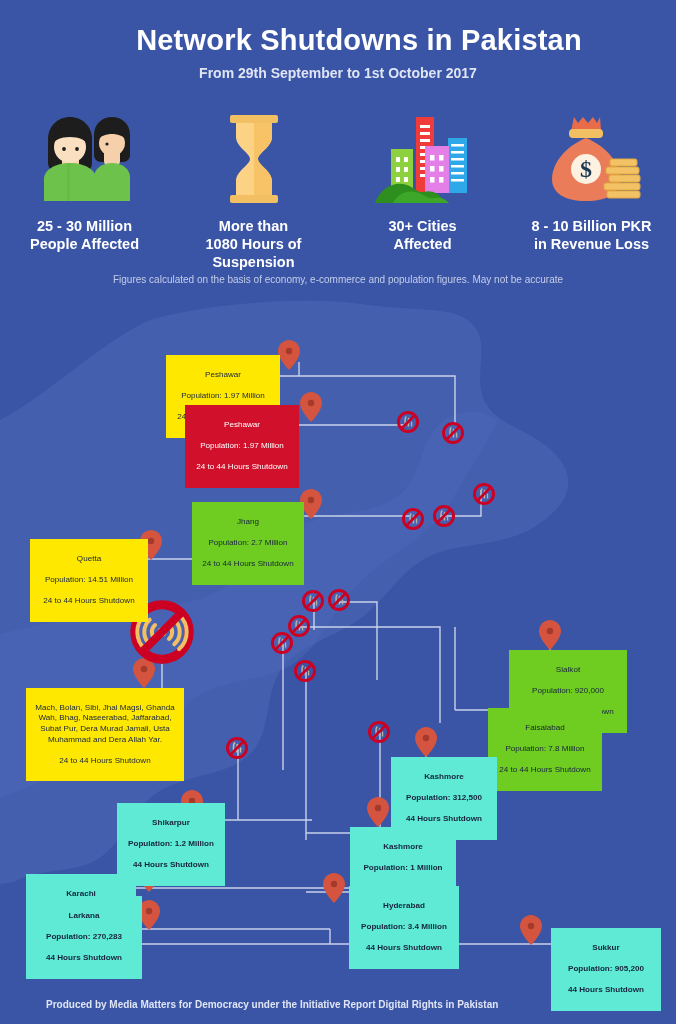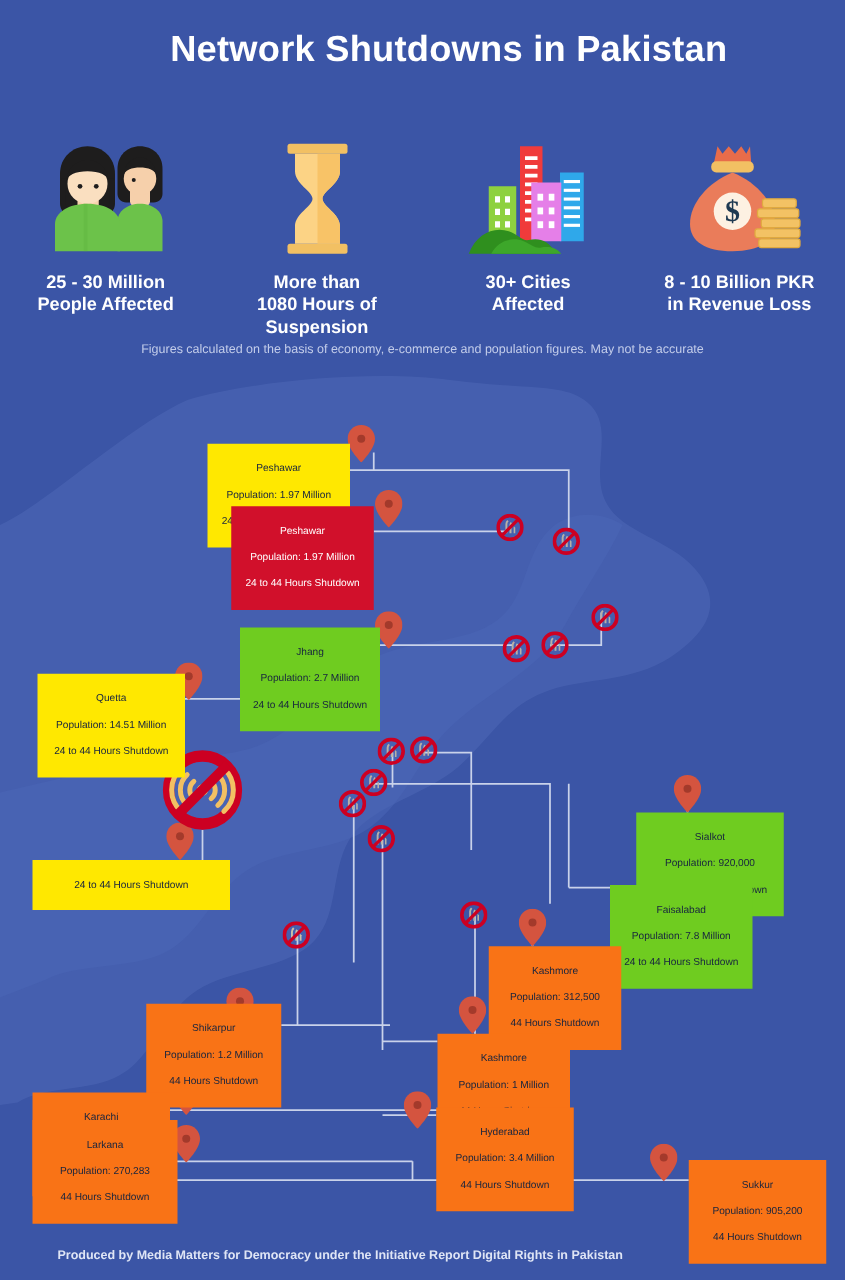--- a/index.html
+++ b/index.html
@@ -43,41 +43,42 @@
 
   
   .lbl {
     position:absolute; color:#17243f; font-size:8.1px; line-height:1.32;
     text-align:center; padding:4px 6px; white-space:pre-line;
   }
   .lbl .nm { display:block; }
   .lbl.yellow { background:#ffe800; }
   .lbl.red    { background:#d1102b; color:#ffffff; }
   .lbl.green  { background:#6fcc20; }
-  .lbl.lgreen { background:#f97316; }
+  .lbl.lgreen { background:#5eead4;font-weight:bold; }
 
   
   .pin { position:absolute; width:22px; height:30px; }
   .nosig { position:absolute; width:22px; height:22px; }
   .nosig.big { width:64px; height:64px; }
 
   
   .footer {
     position:absolute; left:0; bottom:0; width:676px; height:40px;
     display:flex; align-items:center; 
     color:#dfe5f5; font-size:10px; font-weight:bold;margin-left:46px;
   }
 </style>
 </head>
 <body>
 
 <div id="root">
 
   <div class="header">
     <div class="title">Network Shutdowns in Pakistan</div>
+    <div class="subtitle">From 29th September to 1st October 2017</div>
   </div>
 
   <div class="stats">
 
     <div class="stat">
       <div class="stat-icon">
         <svg width="102" height="92" viewBox="0 0 102 92">
 
           <path d="M60 22c0-11 8-18 18-18s18 7 18 18v20c0 4-3 7-7 7H67c-4 0-7-3-7-7z" fill="#1e1d1d"></path>
           <rect x="70" y="36" width="16" height="16" rx="4" fill="#f6d0ab"></rect>
@@ -461,20 +462,24 @@
         <span class="nm">24 to 44 Hours Shutdown</span>
       </div>
 
       <div class="lbl yellow" style="left:30px;top:239px;width:118px">
         <span class="nm">Quetta</span>
         <span class="nm">Population: 14.51 Million</span>
         <span class="nm">24 to 44 Hours Shutdown</span>
       </div>
 
       <div class="lbl yellow" style="left:26px;top:388px;width:158px">
+        <span class="nm">Mach, Bolan, Sibi, Jhal Magsi, Ghanda
+Wah, Bhag, Naseerabad, Jaffarabad,
+Subat Pur, Dera Murad Jamali, Usta
+Muhammad and Dera Allah Yar.</span>
         <span class="nm">24 to 44 Hours Shutdown</span>
       </div>
 
       <div class="lbl green" style="left:509px;top:350px;width:118px">
         <span class="nm">Sialkot</span>
         <span class="nm">Population: 920,000</span>
         <span class="nm">24 to 44 Hours Shutdown</span>
       </div>
 
       <div class="lbl green" style="left:488px;top:408px;width:114px">

